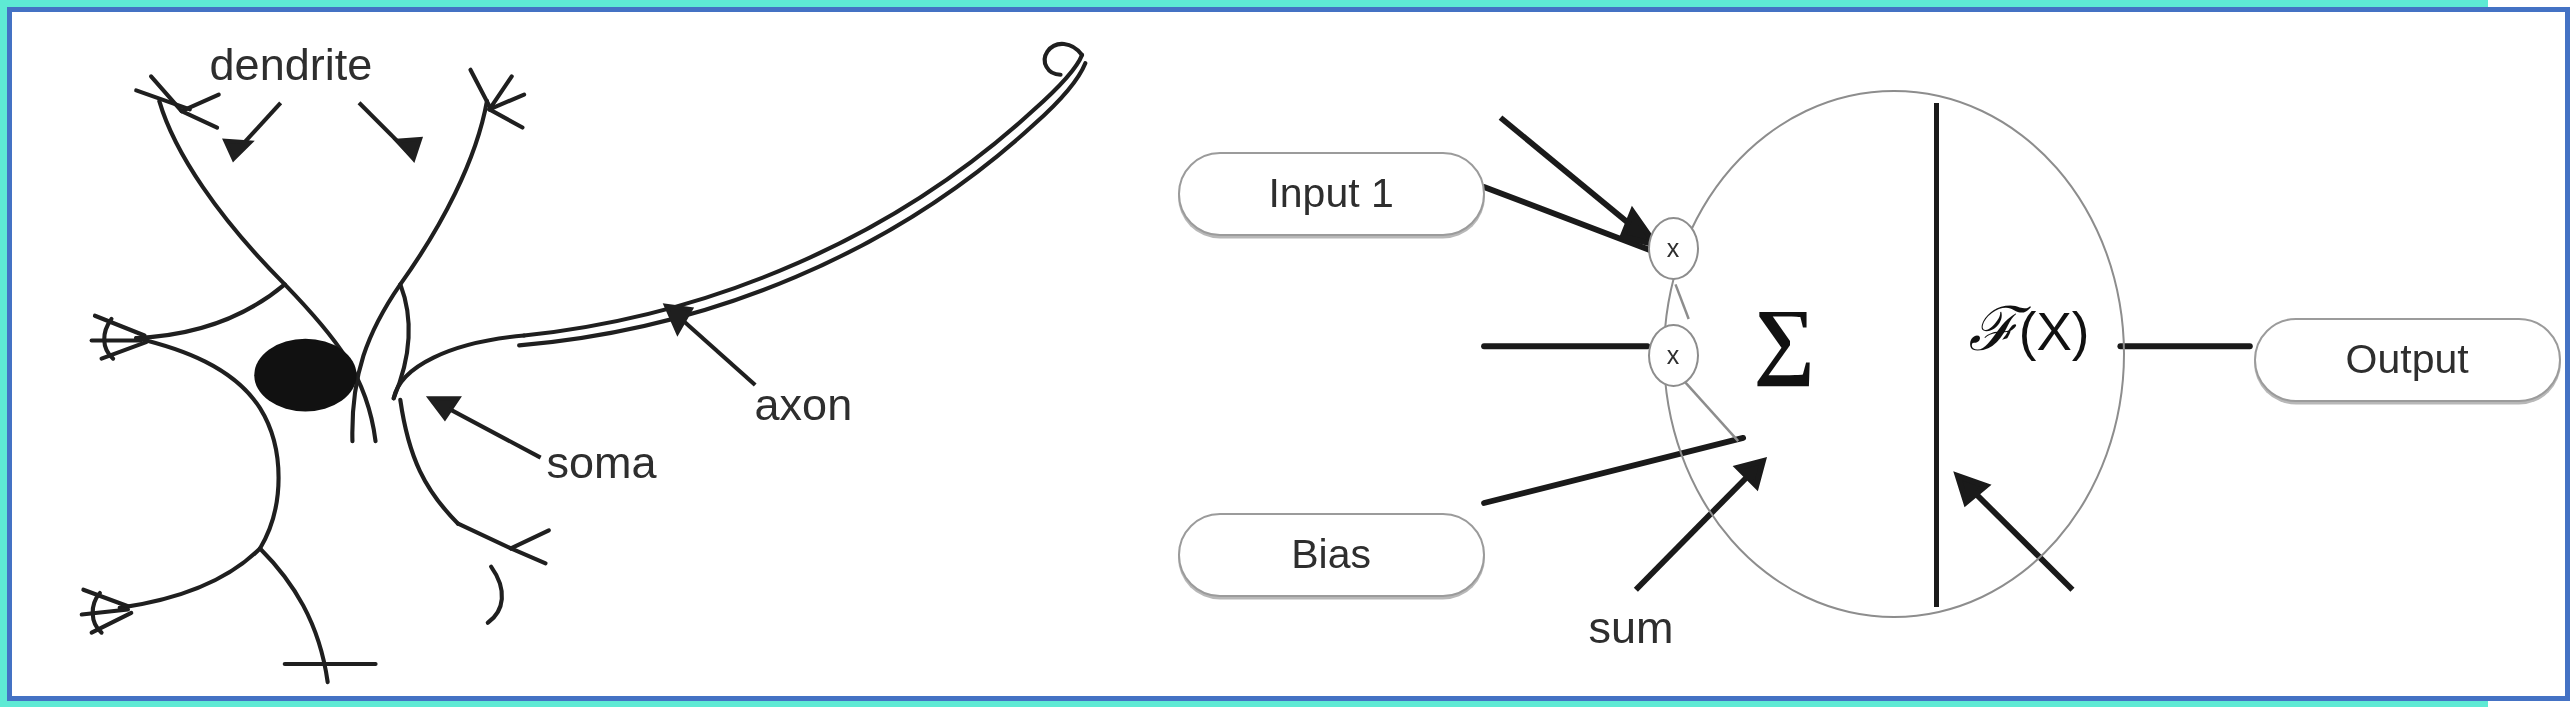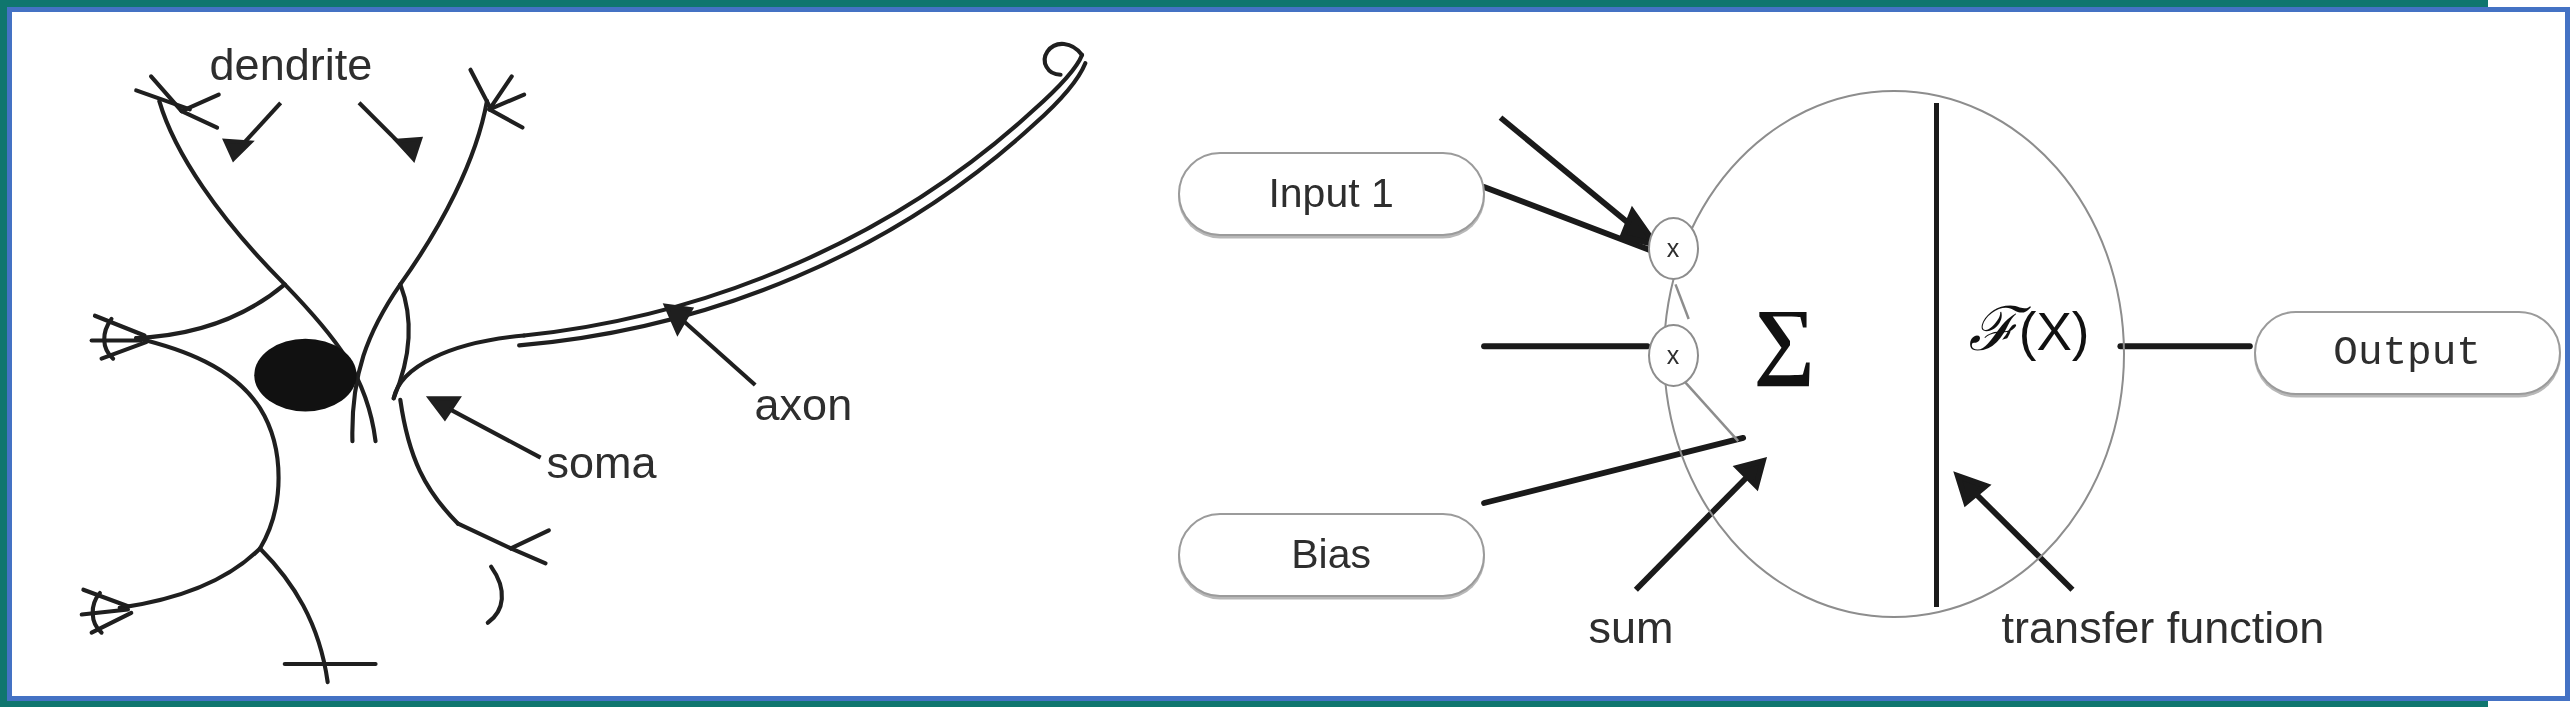--- a/index.html
+++ b/index.html
@@ -7,21 +7,21 @@
     padding: 0;
     background: #ffffff;
   }
   body {
     font-family: "Liberation Sans", sans-serif;
   }
   #figure {
     position: relative;
     width: 2488px;
     height: 708px;
-    background: #0f766e;
+    background: #5eead4;
     box-sizing: border-box;
   }
   .outer-frame {
     position: absolute;
     left: 6.6px;
     top: 6.6px;
     width: 2563px;
     height: 694px;
     box-sizing: border-box;
     border: 5px solid #4472c4;
@@ -58,21 +58,21 @@
     align-items: center;
     justify-content: center;
     color: #2e2e2e;
     font-size: 41px;
     font-family: "Liberation Sans", sans-serif;
     box-shadow: 0 2.5px 0 0 #b8b8b8;
   }
   .box-input1 { left: 1166px; top: 140px; width: 307px; height: 84px; }
   .box-input2 { left: 1166px; top: 299px; width: 307px; height: 84px; }
   .box-bias   { left: 1166px; top: 456px; width: 307px; height: 84px; margin-top: 45px; }
-  .box-output { left: 2242px; top: 299px; width: 307px; height: 84px; font-family: Liberation Mono, monospace; }
+  .box-output { left: 2242px; top: 306px; width: 307px; height: 84px; }
 
   .op-circle {
     position: absolute;
     box-sizing: border-box;
     border: 2.5px solid #8d8d8d;
     border-radius: 50%;
     background: #ffffff;
     display: flex;
     align-items: center;
     justify-content: center;
@@ -248,17 +248,16 @@
     <div class="fx-glyph"><span>ℱ</span><span class="fx-paren">(X)</span></div>
 
     <div class="op-circle circle-mult1">x</div>
     <div class="op-circle circle-mult2">x</div>
 
     <div class="node-box box-input1">Input 1</div>
     <div class="node-box box-bias">Bias</div>
     <div class="node-box box-output">Output</div>
 
     <span class="lbl lbl-sum">sum</span>
-    <span class="lbl lbl-transfer">transfer function</span>
 
   </div>
 </div>
 
 
 </body></html>

